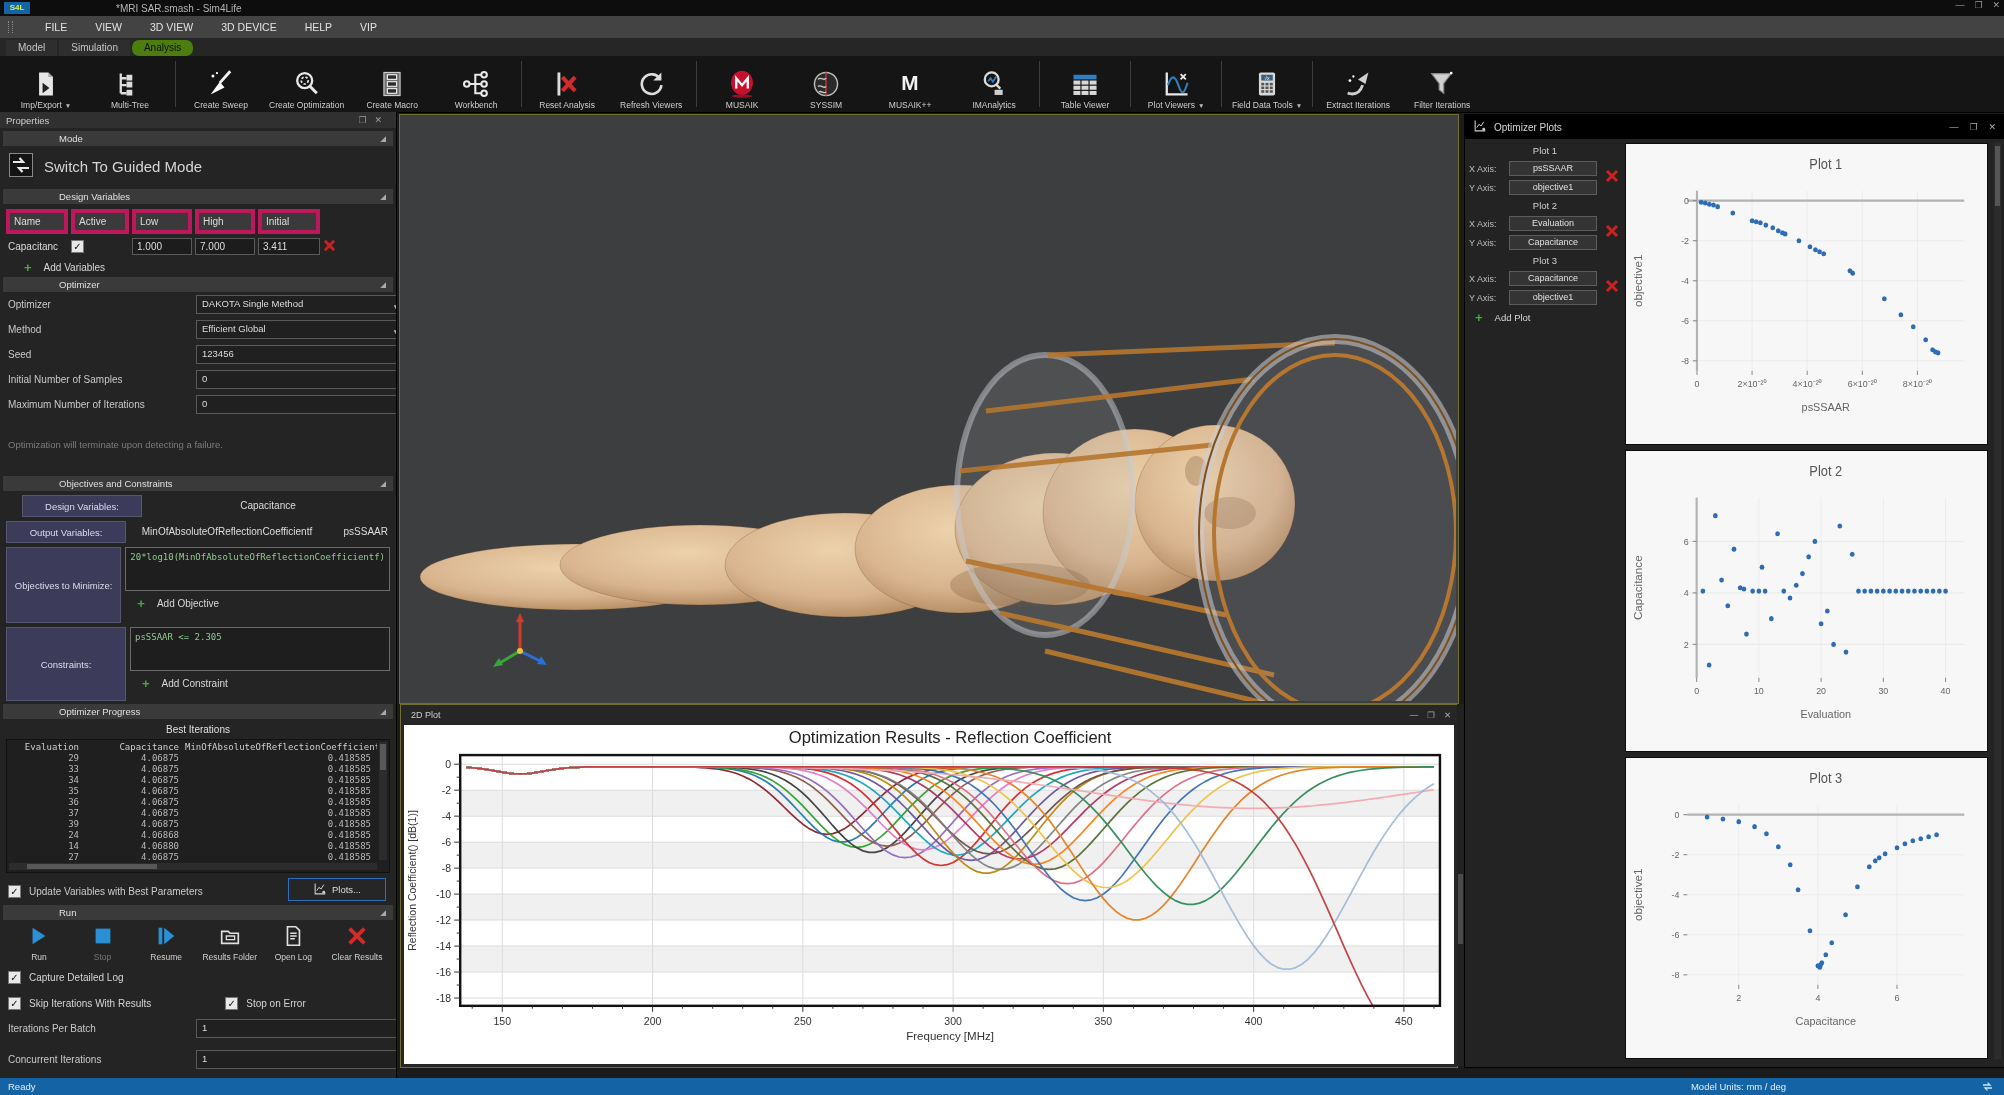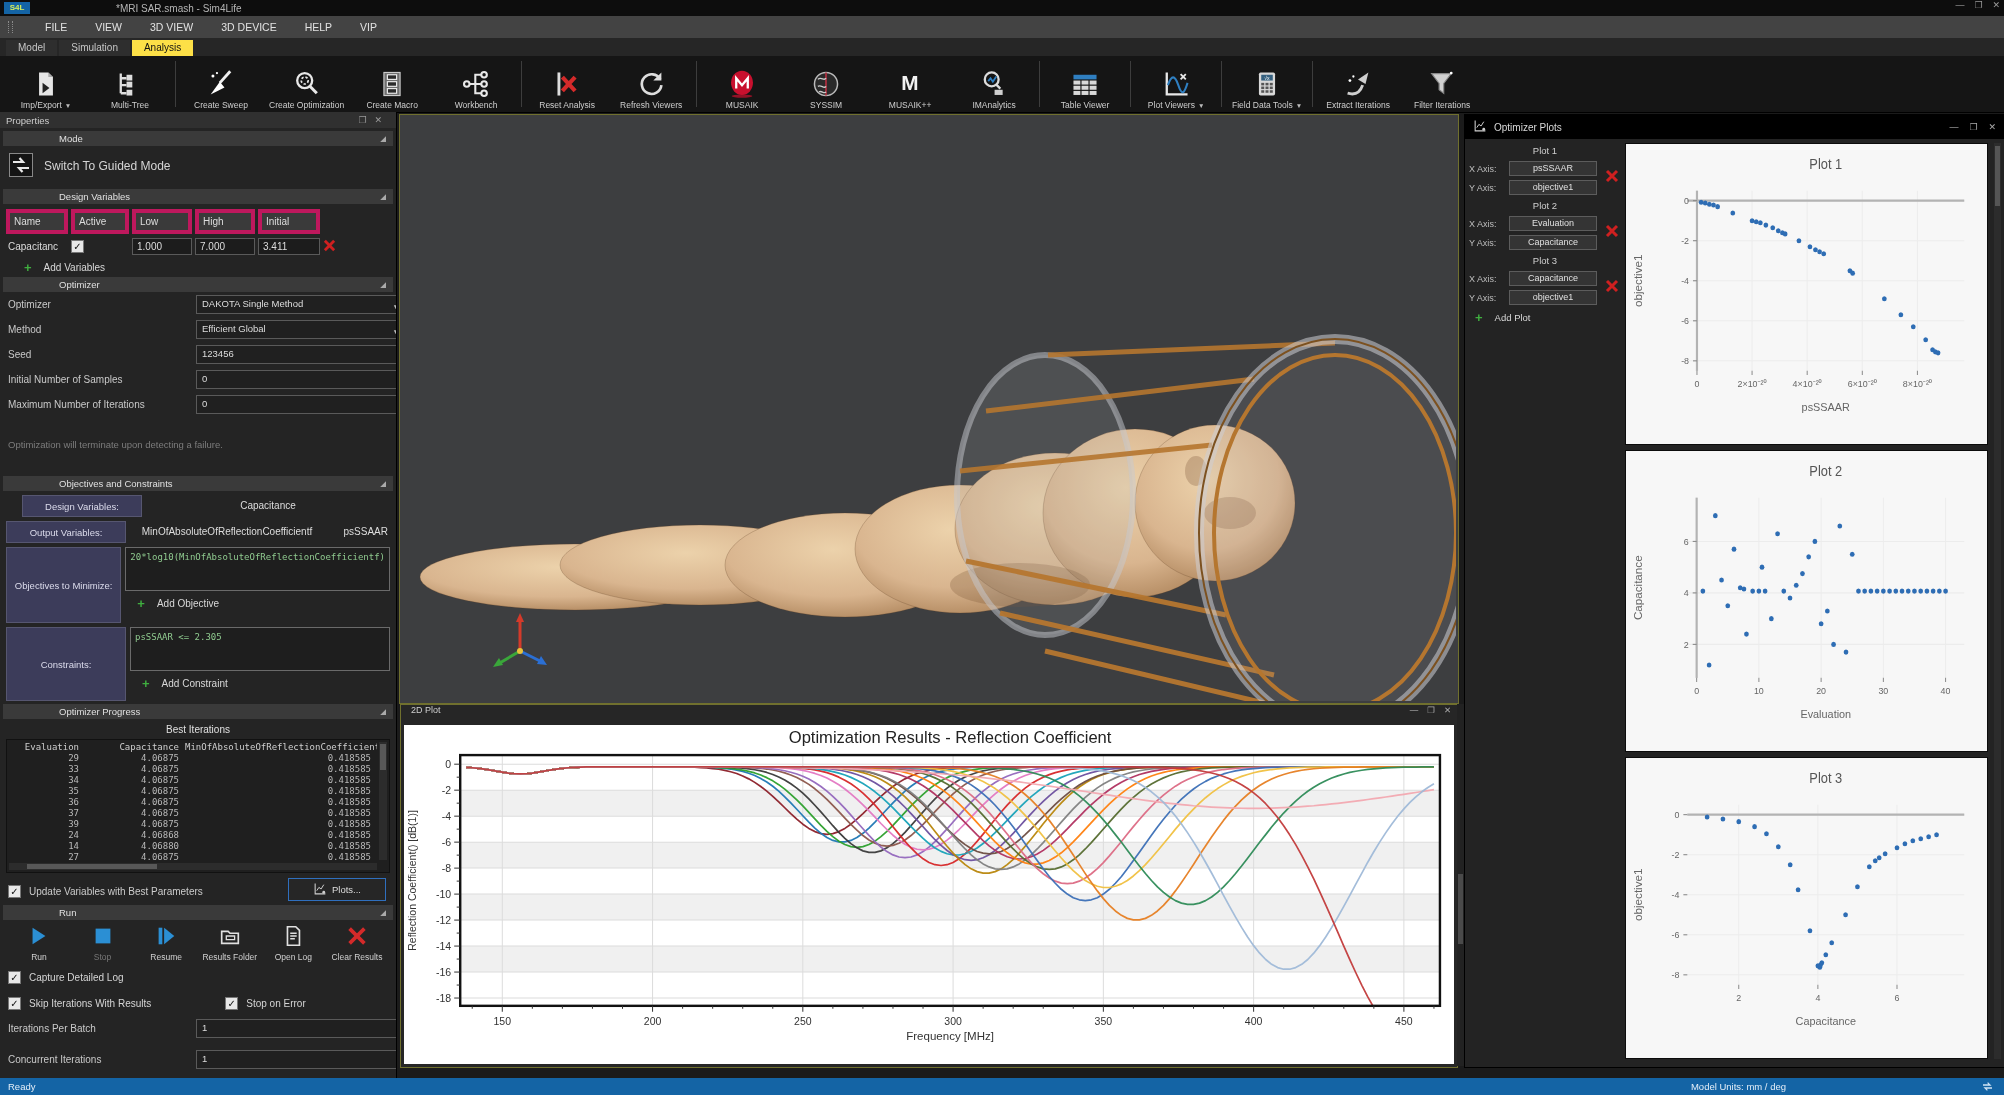--- a/index.html
+++ b/index.html
@@ -13,40 +13,40 @@
   .apptitle{margin-left:86px;}
   .winctl{position:absolute;right:4px;top:0;display:flex;gap:10px;font-size:9px;color:#9a9a9a;}
   .winctl span{cursor:default;}
   .menubar{position:absolute;left:0;top:16px;width:100%;height:22px;background:#434343;
            display:flex;align-items:center;gap:28px;padding-left:8px;font-size:10.5px;color:#e2e2e2;}
   .menugrip{width:3px;height:12px;border-left:1px dotted #8a8a8a;border-right:1px dotted #8a8a8a;margin-right:4px;}
   .menubar .mi{cursor:default;}
   .tabsrow{position:absolute;left:0;top:38px;width:100%;height:18px;background:#262626;
            display:flex;align-items:flex-end;padding-left:6px;font-size:10px;}
   .tab{padding:2px 12px 3px 12px;color:#c5c5c5;background:#2e2e2e;margin-right:2px;}
-  .tab.active{background:#fde047;color:#111;}
+  .tab.active{background:#4d7c0f;color:#111;border-radius:7px;}
   .toolbar{position:absolute;left:0;top:56px;width:100%;height:56px;background:#151515;
            display:flex;align-items:stretch;padding-left:4px;border-bottom:1px solid #000;}
   .tgroup{display:flex;}
   .tsep{width:1px;background:#3d3d3d;margin:5px 3px;}
   .titem{min-width:72px;padding:2px 6px;display:flex;flex-direction:column;align-items:center;justify-content:flex-end;}
   .ticon{height:33px;display:flex;align-items:center;}
   .tlabel{font-size:8.5px;color:#cfcfcf;white-space:nowrap;display:flex;align-items:center;gap:3px;}
   .caret{font-size:6.5px;color:#bbb;}
   
   .props{position:absolute;left:0;top:112px;width:396px;height:966px;background:#242424;
          border-right:1px solid #000;font-size:10px;overflow:hidden;}
   .ptitle{height:16px;background:#303030;display:flex;align-items:center;padding-left:6px;
           color:#cfcfcf;font-size:9.5px;position:relative;}
   .ptitle .icons{position:absolute;right:14px;display:flex;gap:8px;color:#9a9a9a;font-size:9px;}
   .sechdr{height:15px;line-height:15px;background:#3a3a3a;margin:3px 3px 0 3px;
           padding-left:56px;font-size:9.5px;color:#e0e0e0;position:relative;}
   .sechdr .tri{position:absolute;right:7px;top:0;font-size:7.5px;color:#aaa;}
   .moderow{display:flex;align-items:center;gap:10px;padding:6px 8px;}
-  .modelabel{color:#d5d5d5;font-size:12px;}
+  .modelabel{color:#d5d5d5;font-size:15px;}
   .dvhead{display:grid;grid-template-columns:62px 58px 60px 60px 62px;gap:3px;margin:5px 6px 0 6px;}
   .dvhead span{background:#3a3a3a;border:4px solid #be185d;padding:3px 4px;color:#ddd;}
   .dvrow{display:grid;grid-template-columns:62px 58px 60px 60px 62px 24px;gap:3px;margin:4px 6px 0 6px;align-items:center;}
   .dvrow .nm{color:#ddd;padding-left:2px;}
   .valbox{background:#1c1c1c;border:1px solid #5a5a5a;color:#ddd;padding:2px 4px;height:11px;}
   .cb{display:inline-block;width:11px;height:11px;background:#e8e8e8;border:1px solid #777;
       color:#111;font-size:10px;line-height:11px;text-align:center;}
   .addrow{display:flex;align-items:center;gap:12px;margin:7px 0 4px 24px;color:#d8d8d8;}
   .plus{color:#3fae3f;font-size:13px;font-weight:bold;line-height:10px;}
   .frow{position:relative;height:23px;margin:2px 0 0 8px;}
@@ -83,21 +83,21 @@
   .runbtns{display:flex;justify-content:space-between;padding:4px 10px 0 10px;}
   .rb{display:flex;flex-direction:column;align-items:center;gap:2px;width:58px;}
   .rb .rlabel{font-size:8.5px;color:#d0d0d0;white-space:nowrap;}
   .rb.disabled .rlabel{color:#777;}
   .cbrow{display:flex;align-items:center;gap:8px;margin:9px 0 0 8px;color:#d5d5d5;}
   
   .viewport{position:absolute;left:399px;top:114px;width:1058px;height:588px;background:#3d3e40;
             border:1px solid #70702e;}
   .plot2dwin{position:absolute;left:400px;top:704px;width:1056px;height:362px;background:#262626;
              border:1px solid #70702e;}
-  .p2title{height:19px;display:flex;padding-left:10px;font-size:9px;color:#cfcfcf;position:relative;}
+  .p2title{height:19px;display:flex;align-items:center;padding-left:10px;font-size:9px;color:#cfcfcf;position:relative;}
   .p2title .winctl2{position:absolute;right:6px;display:flex;gap:9px;font-size:8.5px;color:#aaa;}
   .p2body{position:absolute;left:3px;top:20px;right:3px;bottom:3px;background:#ffffff;}
   .collapsedtab{position:absolute;left:1457px;top:704px;width:7px;height:362px;background:#222;}
   .collapsedtab i{position:absolute;left:1px;top:170px;width:5px;height:70px;background:#4a4a4a;}
   
   .optwin{position:absolute;left:1464px;top:114px;width:539px;height:952px;background:#232323;border:1px solid #000;}
   .otitle{height:24px;display:flex;align-items:center;gap:7px;padding-left:8px;font-size:10px;color:#d8d8d8;position:relative;background:#000000;}
   .otitle .winctl2{position:absolute;right:8px;display:flex;gap:11px;font-size:9px;color:#aaa;}
   .octrl{position:absolute;left:4px;top:30px;width:152px;}
   .pgroup{position:relative;margin-bottom:4px;}

